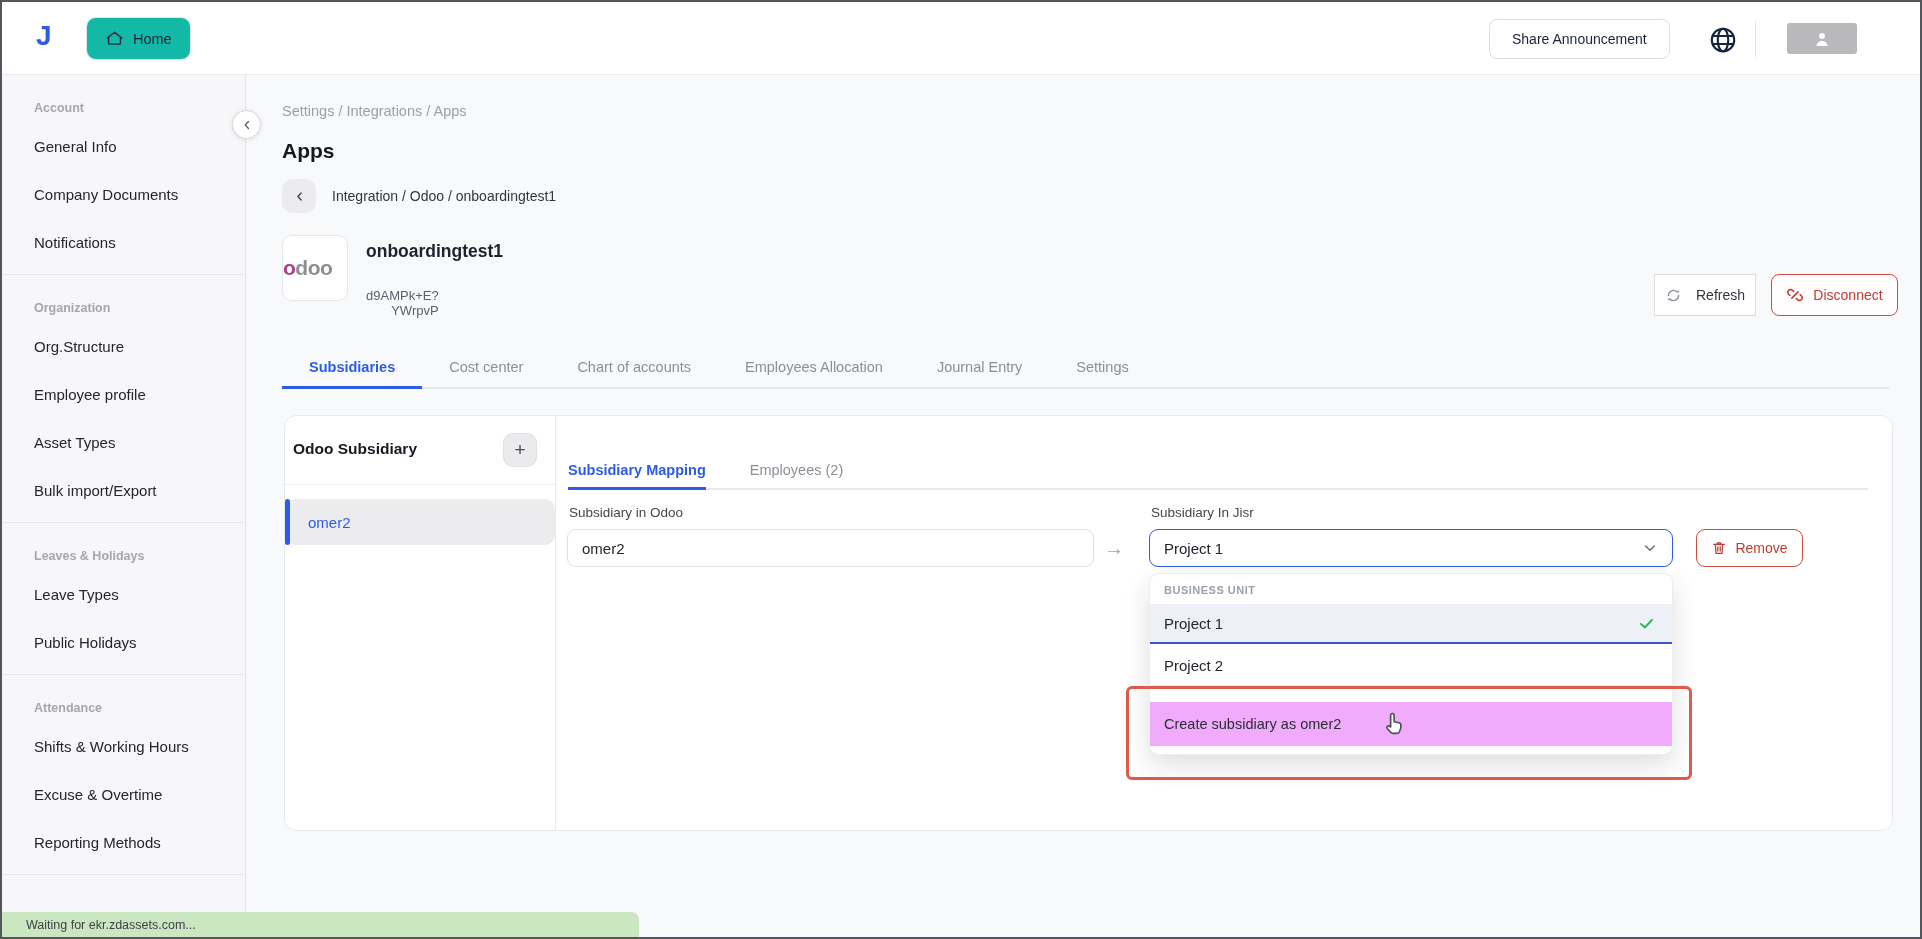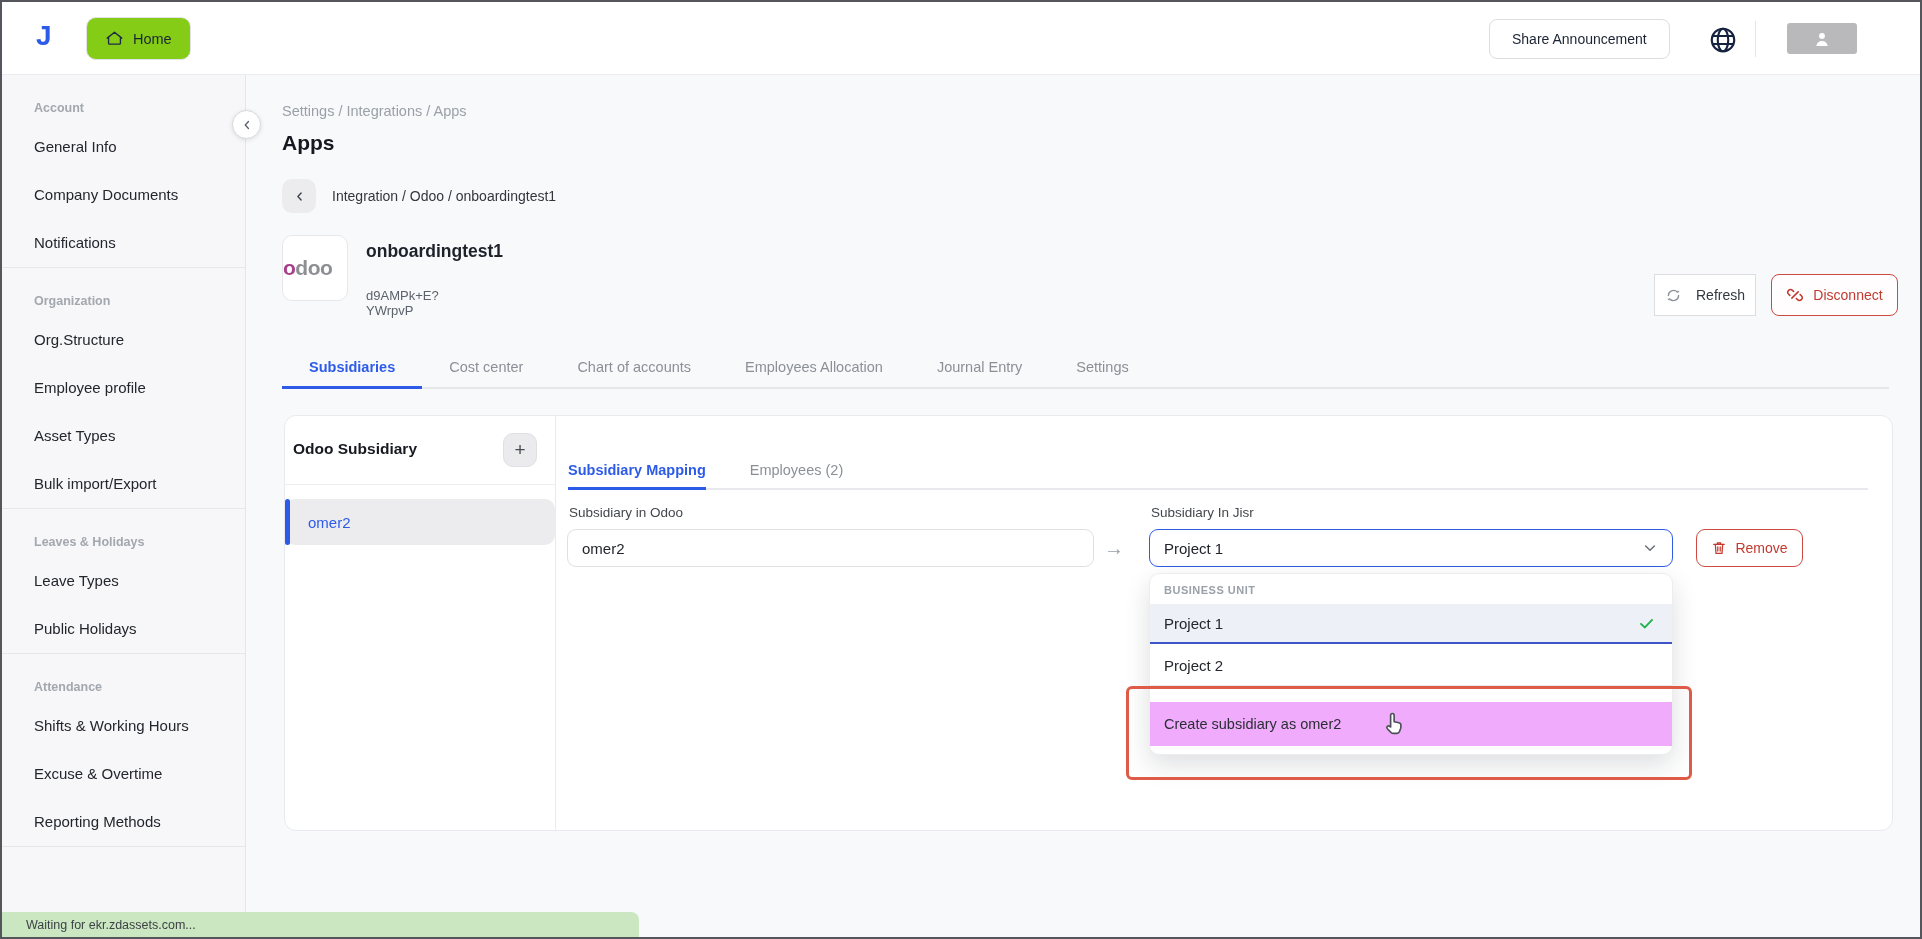--- a/index.html
+++ b/index.html
@@ -6,48 +6,48 @@
   html,body { width:1922px; height:939px; }
   body {
     position:relative; font-family:"Liberation Sans", sans-serif;
     background:#f8f9fb; border:2px solid #55565b; overflow:hidden;
     color:#23262c;
   }
   
   .topbar { position:absolute; left:0; top:0; width:100%; height:73px; background:#fff; border-bottom:1px solid #ececf0; z-index:30; }
   .logo-j { position:absolute; left:34px; top:18px; font-size:28px; font-weight:800; color:#2d5be8; }
   .home-btn { position:absolute; left:84px; top:15px; height:43px; padding:0 18px; display:flex; align-items:center; gap:9px;
-    background:#84cc16; border:1px solid #e2e2e7; border-radius:10px; font-size:14.5px; color:#1e2533; cursor:pointer; }
+    background:#14b8a6; border:1px solid #e2e2e7; border-radius:10px; font-size:14.5px; color:#1e2533; cursor:pointer; }
   .share-btn { position:absolute; left:1487px; top:17px; height:40px; padding:0 22px; display:flex; align-items:center;
     background:#fff; border:1px solid #dddde2; border-radius:8px; font-size:14px; color:#1b2434; cursor:pointer; }
   .globe { position:absolute; left:1706px; top:23px; width:30px; height:30px; cursor:pointer; }
   .top-divider { position:absolute; left:1753px; top:19px; width:1px; height:36px; background:#e4e4e8; }
   .avatar { position:absolute; left:1785px; top:21px; width:70px; height:31px; background:#b9b9bb; border-radius:3px;
     display:flex; align-items:center; justify-content:center; cursor:pointer; }
   
   .sidebar { position:absolute; left:0; top:73px; bottom:0; width:244px; background:#f7f7f9; border-right:1px solid #e5e5e8; z-index:10; }
-  .side-section { padding:18px 0 0 0; border-bottom:1px solid #e7e7ea; }
+  .side-section { padding:18px 0 7px 0; border-bottom:1px solid #e7e7ea; }
   .side-header { height:30px; line-height:30px; padding-left:32px; font-size:12.5px; font-weight:700; color:#a3a7ae; }
   .side-item { height:48px; line-height:48px; padding-left:32px; font-size:15px; color:#23262d; cursor:pointer; }
   .collapse-btn { position:absolute; left:230px; top:108px; width:29px; height:29px; border-radius:50%; background:#fff;
     border:1px solid #d9d9de; box-shadow:0 1px 4px rgba(30,34,48,.12); z-index:25; display:flex; align-items:center; justify-content:center; cursor:pointer; }
   
   .content { position:absolute; left:244px; top:73px; right:0; bottom:0; background:#f8f9fb; }
   .breadcrumb { position:absolute; left:36px; top:28px; font-size:14.5px; color:#9aa0a8; }
-  .page-title { position:absolute; left:36px; top:56px; font-size:21px; font-weight:800; color:#15181e; }
+  .page-title { position:absolute; left:36px; top:64px; font-size:21px; font-weight:800; color:#15181e; }
   .back-row { position:absolute; left:36px; top:104px; display:flex; align-items:center; gap:16px; }
   .back-btn { width:34px; height:34px; border-radius:10px; background:#ececef; border:none; display:flex; align-items:center; justify-content:center; cursor:pointer; }
   .back-label { font-size:14px; color:#33373d; }
   .app-row { position:absolute; left:36px; top:160px; height:70px; }
   .odoo-card { position:absolute; left:0; top:0; width:66px; height:66px; background:#fff; border:1px solid #e7e7ea; border-radius:10px;
     display:flex; align-items:center; }
   .odoo-wordmark { font-size:21px; font-weight:700; color:#8d8f93; letter-spacing:-0.5px; }
   .odoo-wordmark::first-letter { color:#a8418b; }
   .app-name { position:absolute; left:84px; top:6px; font-size:17.5px; font-weight:800; color:#1d222b; }
-  .app-key { position:absolute; left:84px; top:53px; font-size:13px; color:#5c626b; }
+  .app-key { position:absolute; left:84px; top:53px; font-size:13px; color:#5c626b;text-align:right; }
   .refresh-btn { position:absolute; left:1408px; top:199px; width:102px; height:42px; background:#fff; border:1px solid #dcdce1;
     border-radius:0; display:flex; align-items:center; justify-content:center; gap:14px; font-size:14px; color:#33383f; cursor:pointer; }
   .disconnect-btn { position:absolute; left:1525px; top:199px; width:127px; height:42px; background:#fffdfd; border:1.5px solid #cd4b40;
     border-radius:8px; display:flex; align-items:center; justify-content:center; gap:9px; font-size:14px; color:#c23a30; cursor:pointer; }
   .tabs { position:absolute; left:36px; right:31px; top:273px; height:41px; border-bottom:2px solid #e6e7eb; display:flex; }
   .tab { padding:0 27px; line-height:39px; font-size:14.5px; color:#8b9097; cursor:pointer; }
   .tab.active { color:#2d5be8; border-bottom:3px solid #2d5be8; margin-bottom:-2px; font-weight:600; }
   
   .card { position:absolute; left:38px; top:340px; width:1609px; height:416px; background:#fff; border:1px solid #e9eaed; border-radius:12px; display:flex; overflow:visible; }
   .card-left { width:271px; border-right:1px solid #e9eaed; position:relative; border-radius:12px 0 0 12px; }

